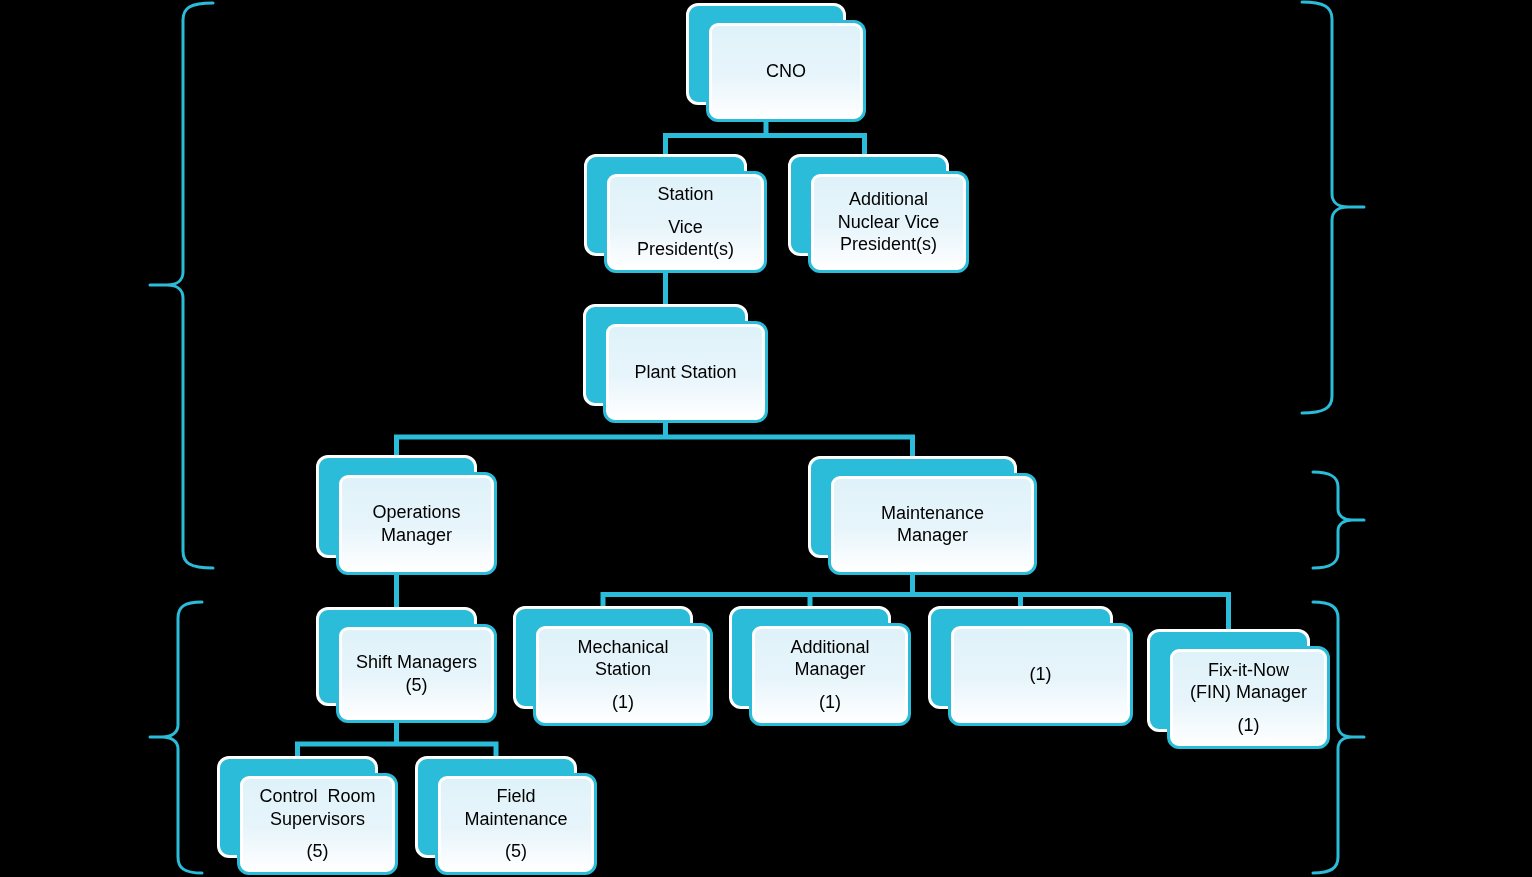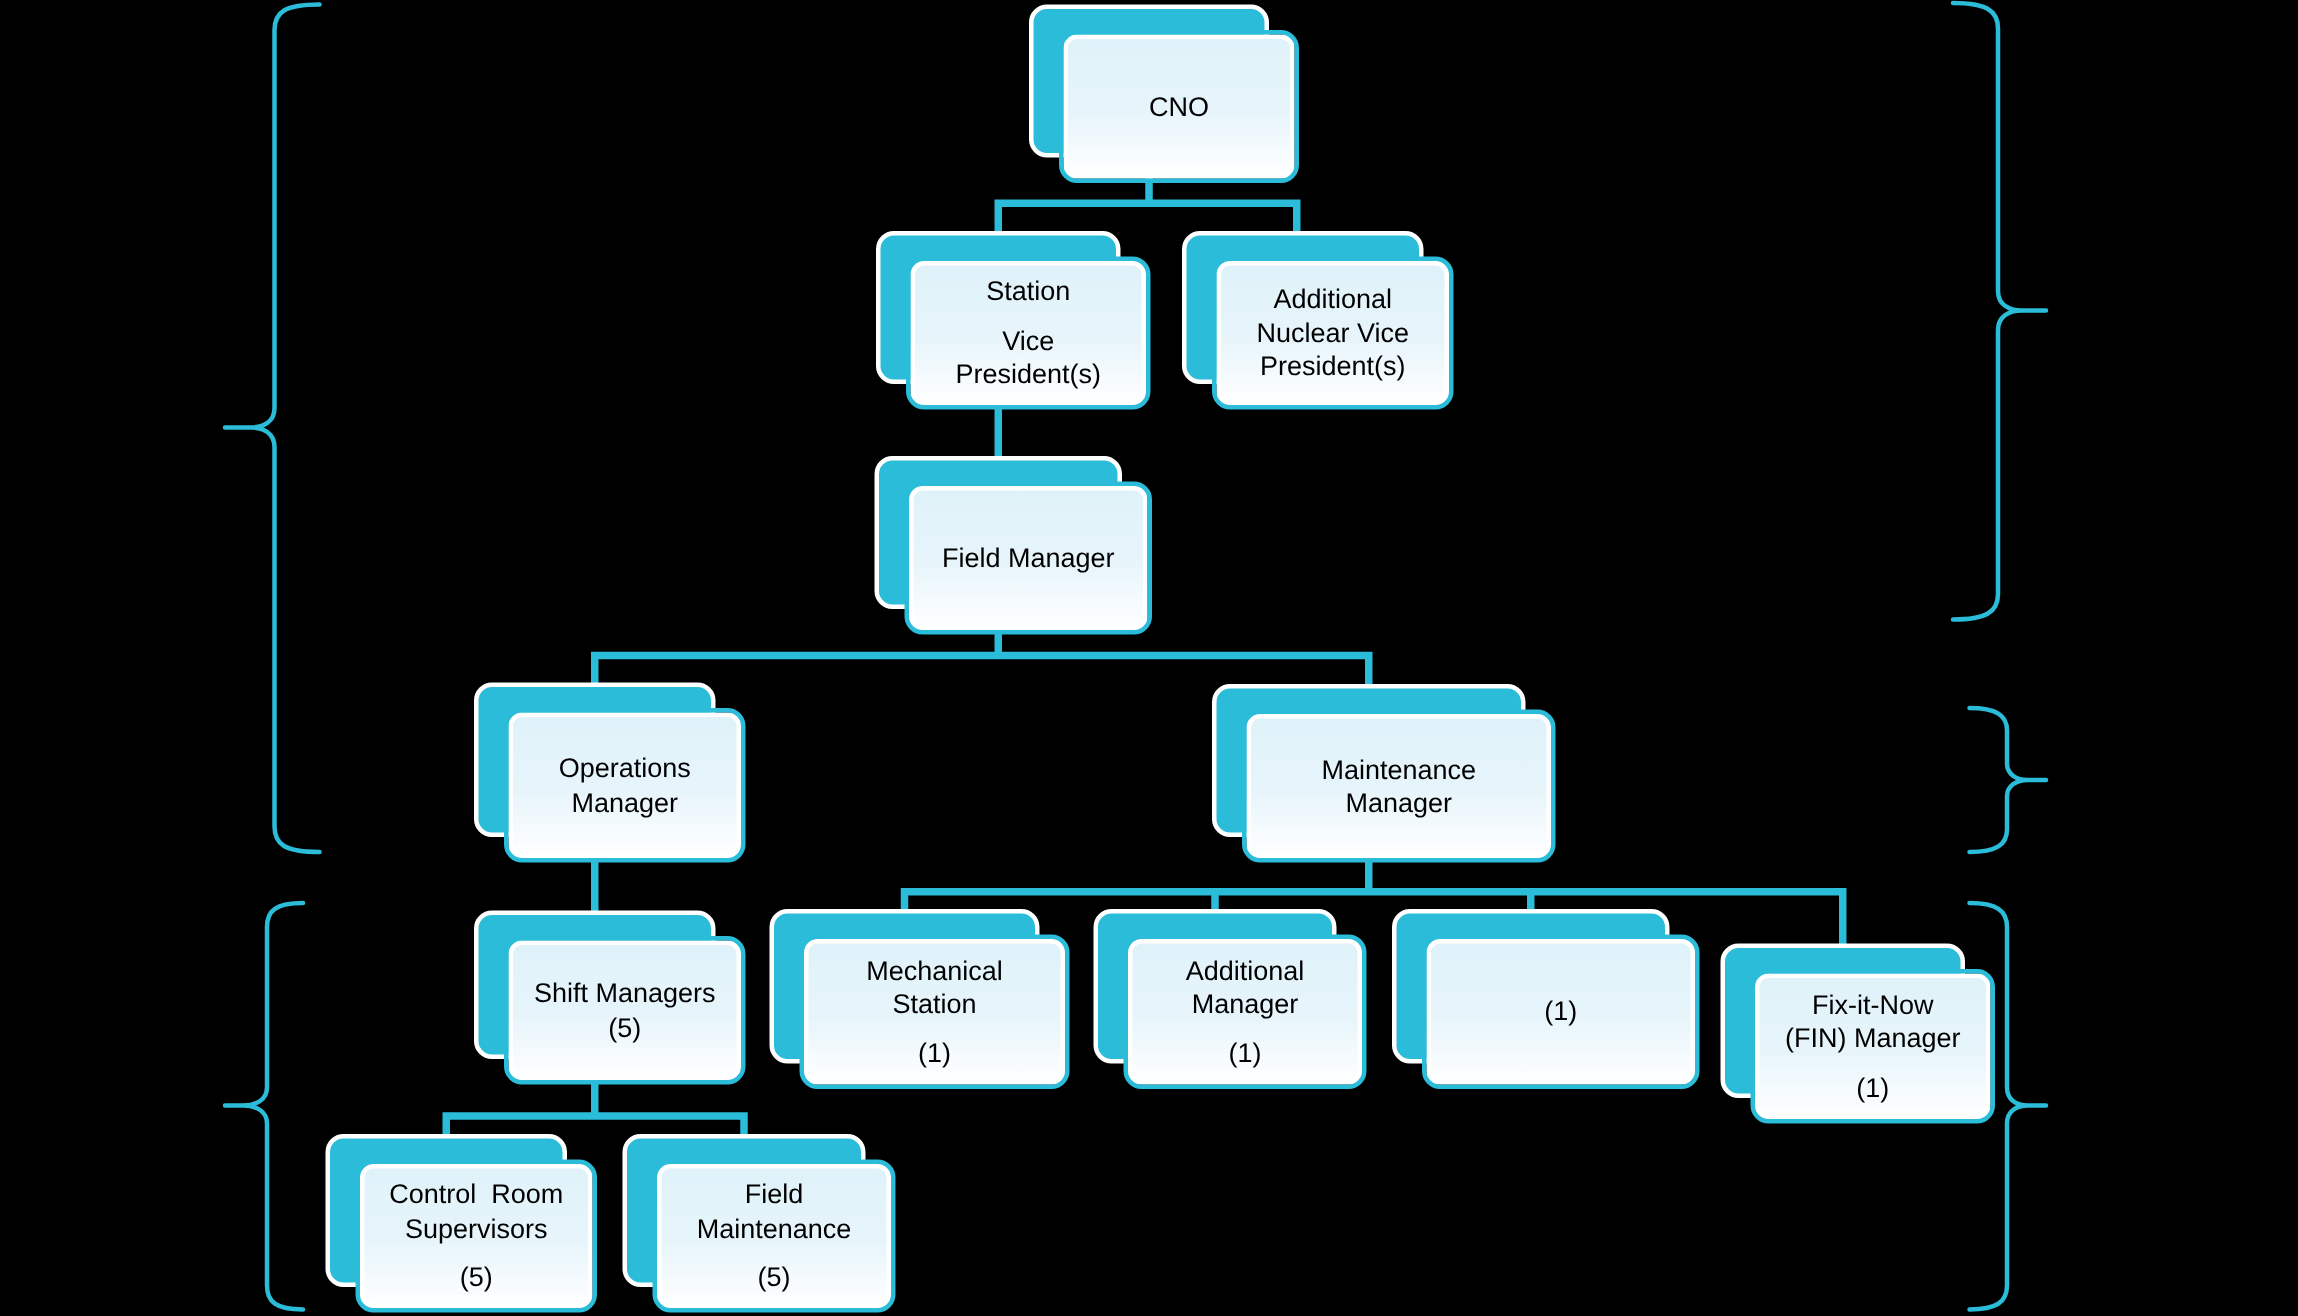--- a/index.html
+++ b/index.html
@@ -89,21 +89,21 @@
       <div class="para">Additional
 Nuclear Vice
 President(s)</div>
 
     </div>
   </div>
 
   <div class="node" style="left:583px;top:304px;width:165px;height:102px;">
     <div class="back"></div>
     <div class="card">
-      <div class="para">Field Manager</div>
+      <div class="para">Plant Station</div>
 
     </div>
   </div>
 
   <div class="node" style="left:316px;top:455px;width:161px;height:103px;">
     <div class="back"></div>
     <div class="card">
       <div class="para">Operations
 Manager</div>
 

